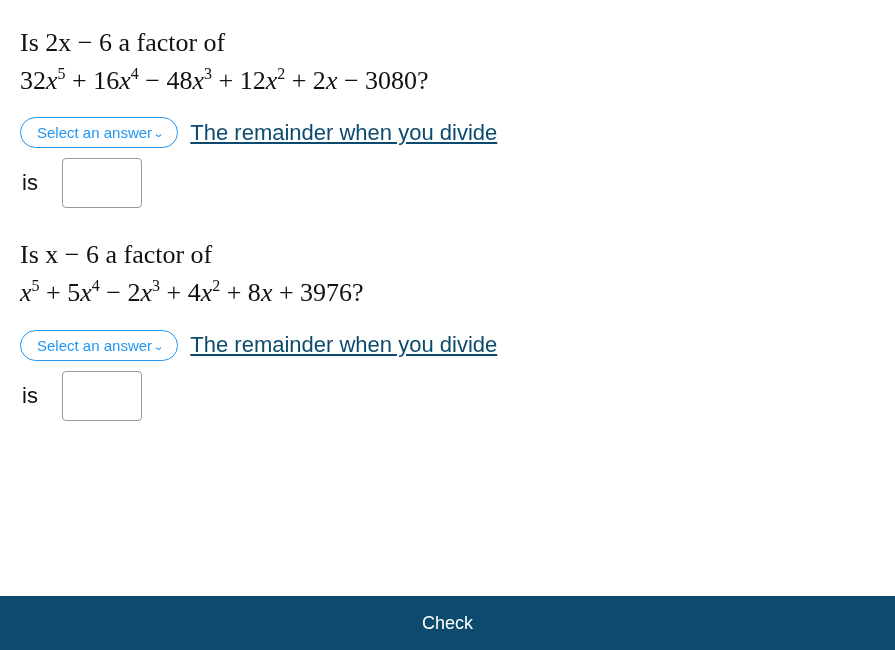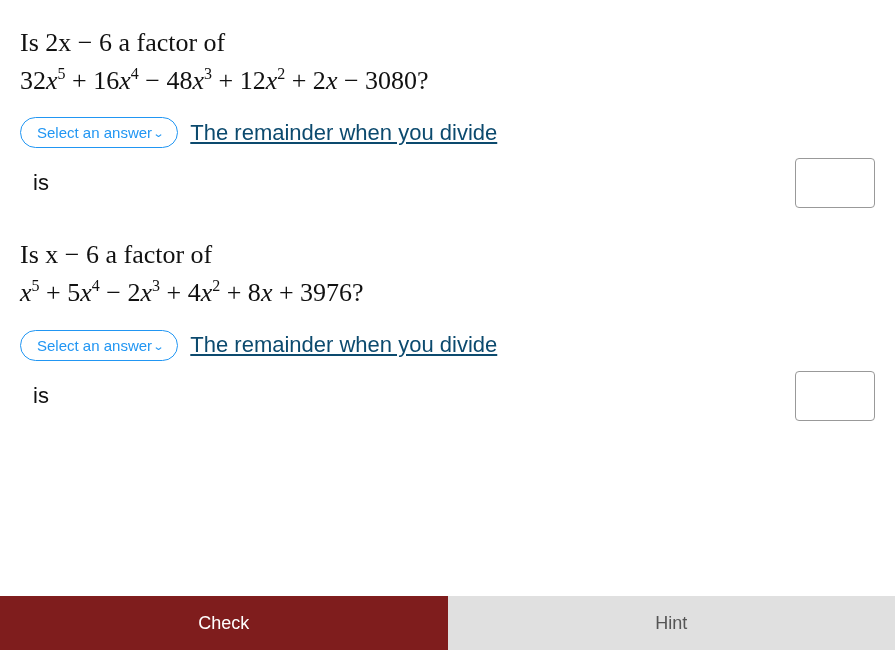--- a/index.html
+++ b/index.html
@@ -70,22 +70,21 @@
       color: #0c4a6e;
       font-family: Arial, sans-serif;
       font-weight: 400;
       text-decoration: underline;
     }
 
     .is-row {
       display: flex;
       align-items: center;
       gap: 24px;
-      margin-left: 13px;
-      justify-content: space-between;
+      margin-left: 2px;
     }
 
     .is-label {
       font-size: 22px;
       color: #111111;
       font-family: Arial, sans-serif;
     }
 
     .answer-box {
       width: 80px;
@@ -101,21 +100,21 @@
       bottom: 0;
       left: 0;
       right: 0;
       display: flex;
       gap: 0;
     }
 
     .btn-check {
       flex: 1;
       height: 54px;
-      background: #7f1d1d;
+      background: #0c4a6e;
       color: #ffffff;
       font-size: 18px;
       font-family: Arial, sans-serif;
       border: none;
       cursor: pointer;
       display: flex;
       align-items: center;
       justify-content: center;
       border-radius: 0;
     }
@@ -178,16 +177,13 @@
       <div class="answer-box"></div>
     </div>
   </div>
 
 </div>
 
 <div class="bottom-buttons">
   <button class="btn-check">
     <span>Check</span>
   </button>
-  <button class="btn-hint">
-    <span>Hint</span>
-  </button>
 </div>
 
 </body></html>

